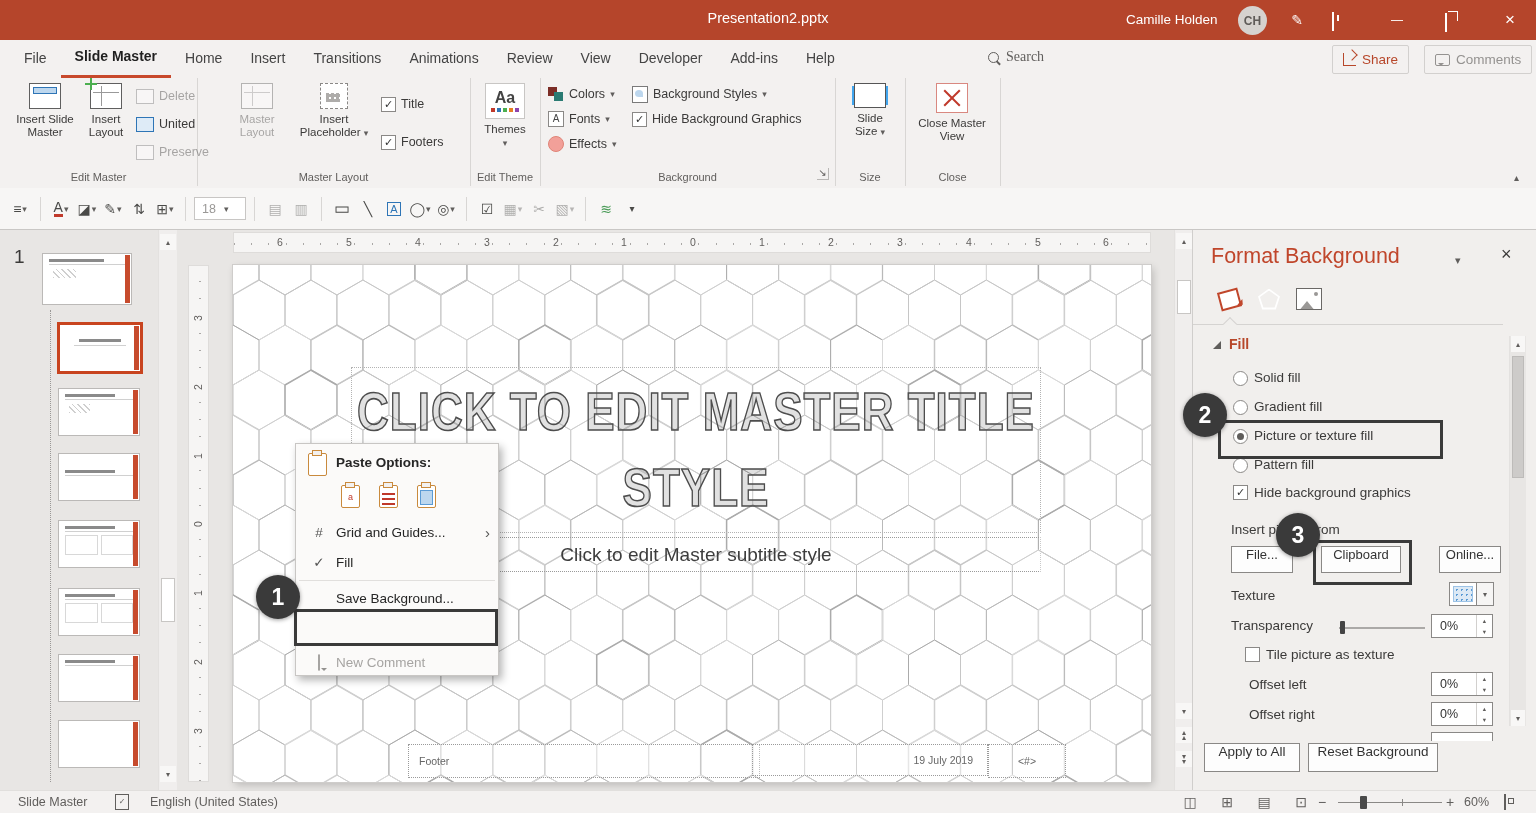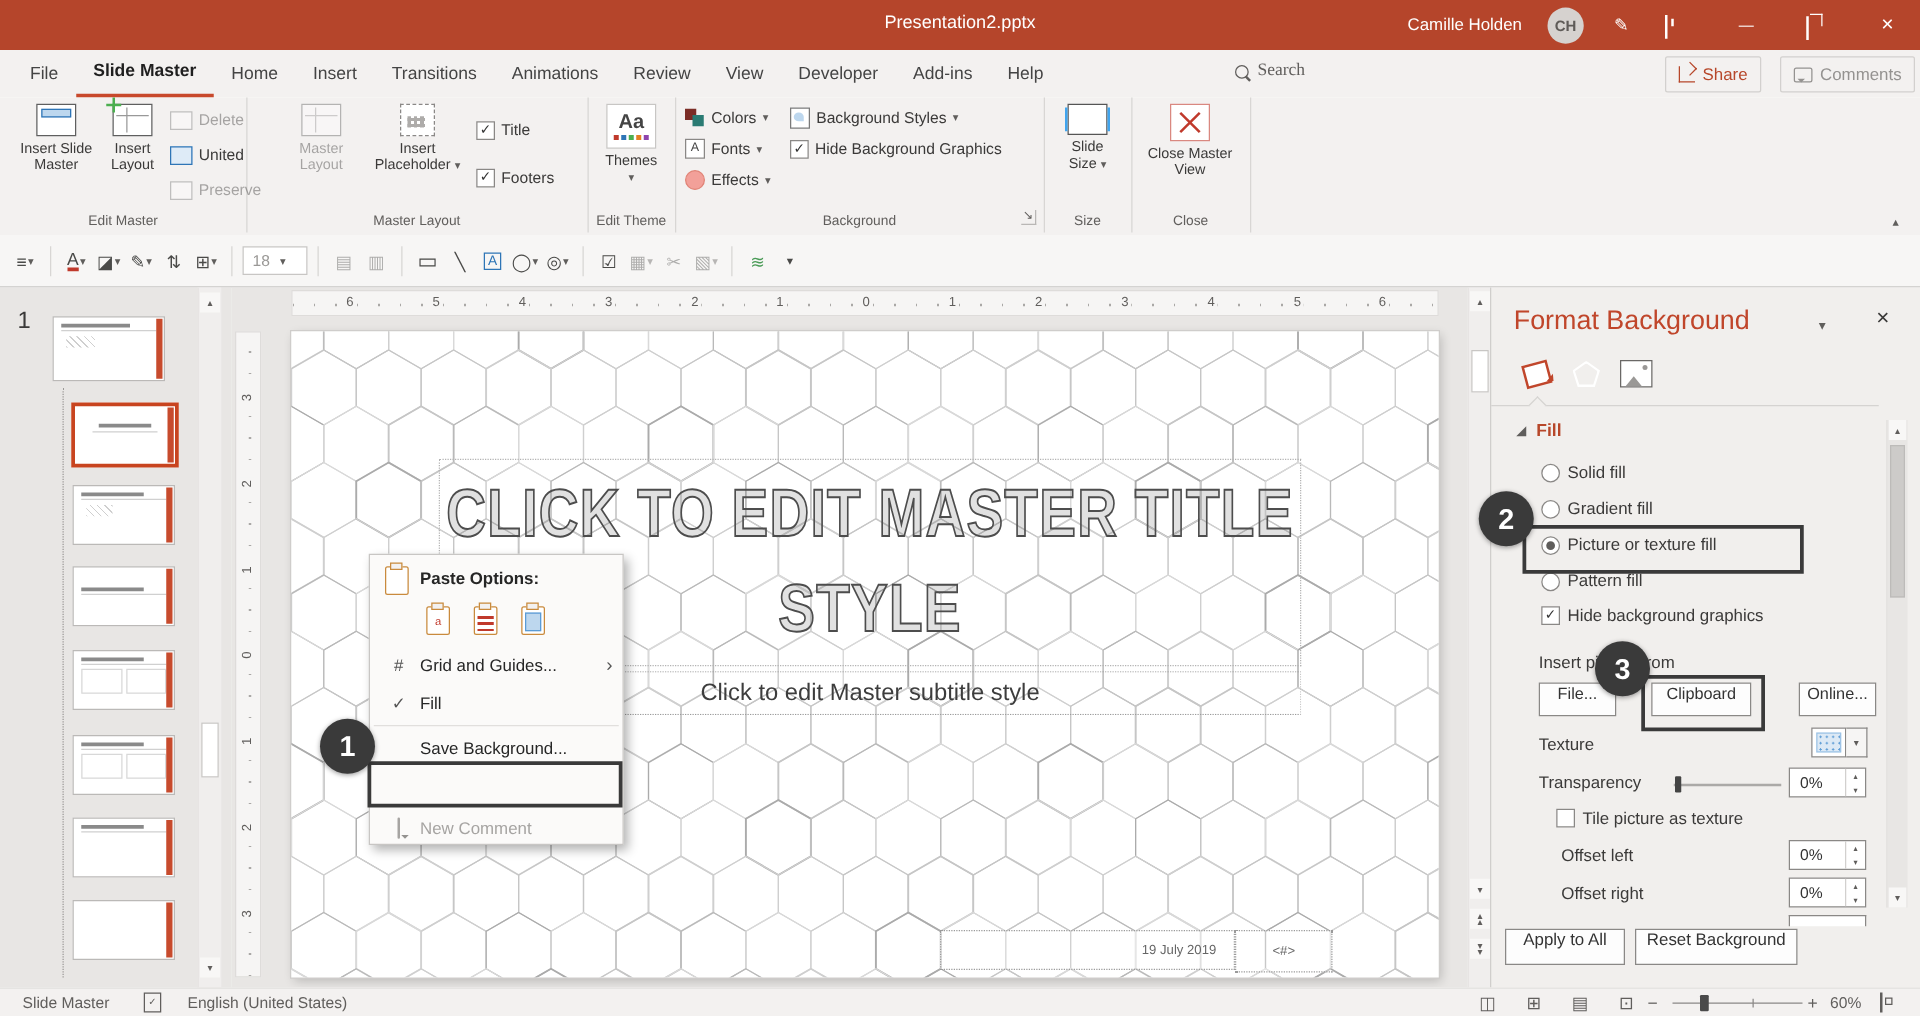--- a/index.html
+++ b/index.html
@@ -802,20 +802,23 @@
       </svg>
     <div class="ph-title">
       <div class="mtitle">
         <span style="display:block;">CLICK TO EDIT MASTER TITLE</span>
         <span style="display:block;">STYLE</span>
       </div>
     </div>
     <div class="ph-sub">
       <span>Click to edit Master subtitle style</span>
     </div>
+    <div class="fbox" style="left:175px;top:479px;width:340px;height:32px;padding-left:10px;">
+      <span>Footer</span>
+    </div>
     <div class="fbox" style="left:519px;top:479px;width:236px;height:32px;justify-content:flex-end;padding-right:14px;box-sizing:border-box;">
       <span>19 July 2019</span>
     </div>
     <div class="fbox" style="left:755px;top:479px;width:76px;height:32px;justify-content:center;">
       <span>&lt;#&gt;</span>
     </div>
   </div>
 
   <div class="abs vscroll" style="left:1174px;top:230px;width:18px;height:560px;">
     <div class="sbtn" style="top:3px;">▴</div>

